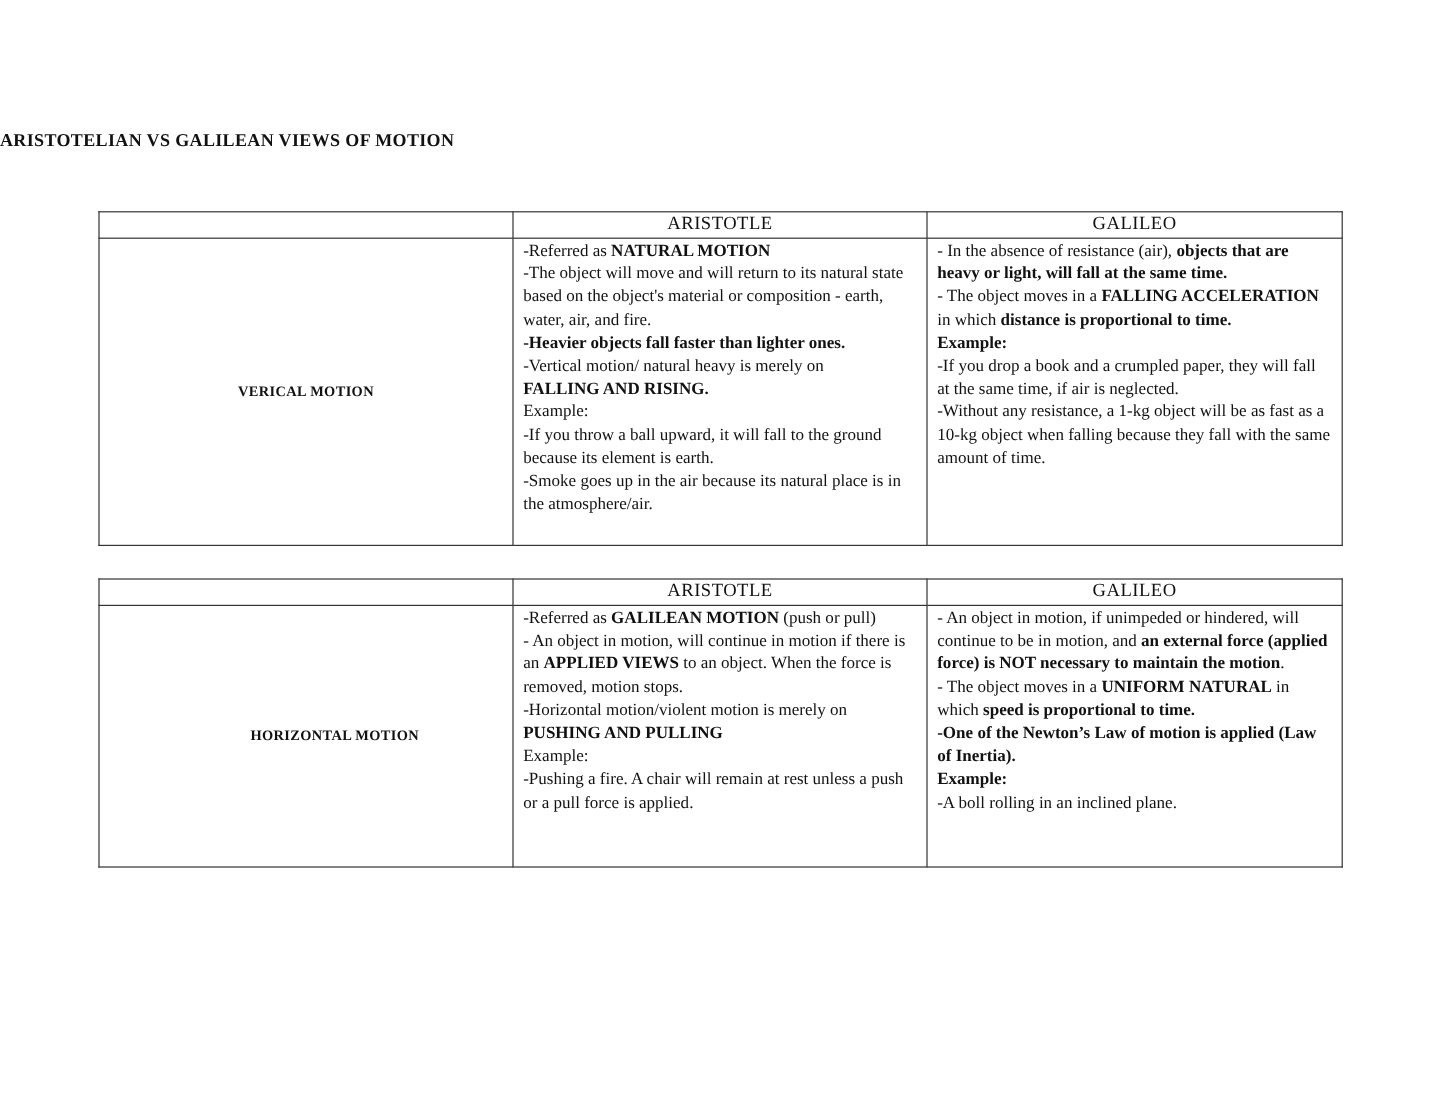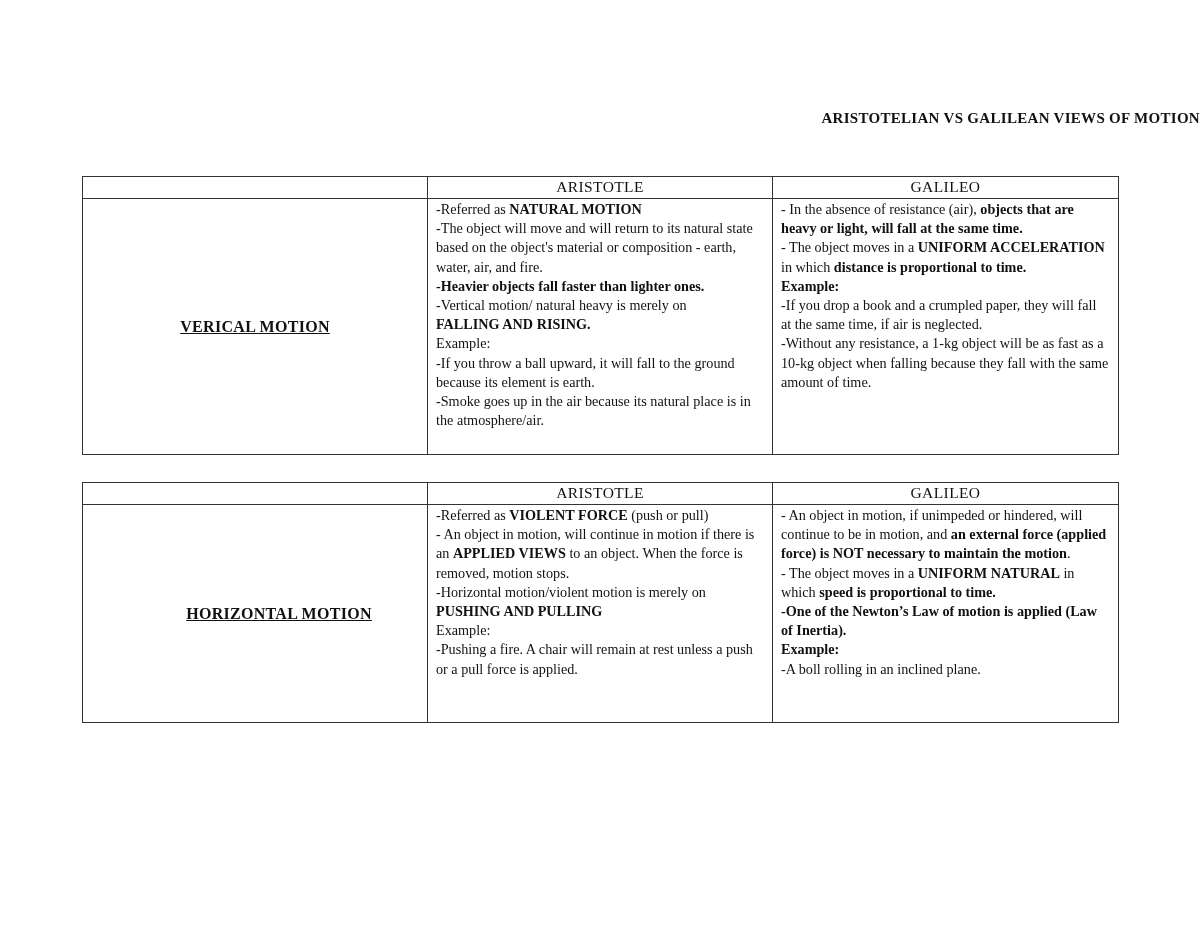--- a/index.html
+++ b/index.html
@@ -13,21 +13,21 @@
       position: relative;
       font-family: "Liberation Serif", "DejaVu Serif", serif;
       color: #111111;
       overflow: hidden;
     }
     .page-title {
       position: absolute;
       top: 110px;
       left: 0;
       width: 1200px;
-      text-align: right;
+      text-align: left;
       font-size: 15px;
       font-weight: bold;
       letter-spacing: 0.3px;
     }
     table.cmp {
       position: absolute;
       left: 82px;
       width: 1036px;
       border-collapse: collapse;
       table-layout: fixed;
@@ -48,23 +48,22 @@
       font-size: 15.5px;
       text-align: center;
       vertical-align: bottom;
       line-height: 20px;
       letter-spacing: 0.4px;
     }
     .row-label {
       text-align: center;
       vertical-align: middle !important;
       font-weight: bold;
-      font-size: 16px;
+      font-size: 12px;
       letter-spacing: 0.3px;
-      text-decoration: underline;
     }
     .cell {
       padding: 1px 8px 6px 8px !important;
       margin-top: 21px;
     }
     .line { display: block; }
     b { font-weight: bold; }
     #table-vertical { top: 176px; }
     #table-vertical .body-row td { height: 248px; }
     #table-horizontal { top: 482px; }
@@ -94,21 +93,21 @@
       <span class="line">-The object will move and will return to its natural state based on the object's material or composition - earth, water, air, and fire.</span>
       <b class="line">-Heavier objects fall faster than lighter ones.</b>
       <span class="line">-Vertical motion/ natural heavy is merely on</span>
       <b class="line">FALLING AND RISING.</b>
       <span class="line">Example:</span>
       <span class="line">-If you throw a ball upward, it will fall to the ground because its element is earth.</span>
       <span class="line">-Smoke goes up in the air because its natural place is in the atmosphere/air.</span>
     </td>
     <td class="cell">
       <span class="line"><span>- In the absence of resistance (air), </span><b>objects that are heavy or light, will fall at the same time.</b></span>
-      <span class="line"><span>- The object moves in a </span><b>UNIFORM ACCELERATION</b><span> in which </span><b>distance is proportional to time.</b></span>
+      <span class="line"><span>- The object moves in a </span><b>FALLING ACCELERATION</b><span> in which </span><b>distance is proportional to time.</b></span>
       <b class="line">Example:</b>
       <span class="line">-If you drop a book and a crumpled paper, they will fall at the same time, if air is neglected.</span>
       <span class="line">-Without any resistance, a 1-kg object will be as fast as a 10-kg object when falling because they fall with the same amount of time.</span>
     </td>
   </tr>
 </tbody>
   </table>
 
 <table class="cmp" id="table-horizontal">
   <colgroup>
@@ -118,21 +117,21 @@
     </colgroup>
   <tbody>
       <tr class="hdr-row">
     <th></th>
     <th>ARISTOTLE</th>
     <th>GALILEO</th>
   </tr>
   <tr class="body-row">
     <td class="row-label">HORIZONTAL MOTION</td>
     <td class="cell">
-      <span class="line"><span>-Referred as </span><b>VIOLENT FORCE</b><span> (push or pull)</span></span>
+      <span class="line"><span>-Referred as </span><b>GALILEAN MOTION</b><span> (push or pull)</span></span>
       <span class="line"><span>- An object in motion, will continue in motion if there is an </span><b>APPLIED VIEWS</b><span> to an object. When the force is removed, motion stops.</span></span>
       <span class="line">-Horizontal motion/violent motion is merely on</span>
       <b class="line">PUSHING AND PULLING</b>
       <span class="line">Example:</span>
       <span class="line">-Pushing a fire. A chair will remain at rest unless a push or a pull force is applied.</span>
     </td>
     <td class="cell">
       <span class="line"><span>- An object in motion, if unimpeded or hindered, will continue to be in motion, and </span><b>an external force (applied force) is NOT necessary to maintain the motion</b><span>.</span></span>
       <span class="line"><span>- The object moves in a </span><b>UNIFORM NATURAL</b><span> in which </span><b>speed is proportional to time.</b></span>
       <b class="line">-One of the Newton’s Law of motion is applied (Law of Inertia).</b>

